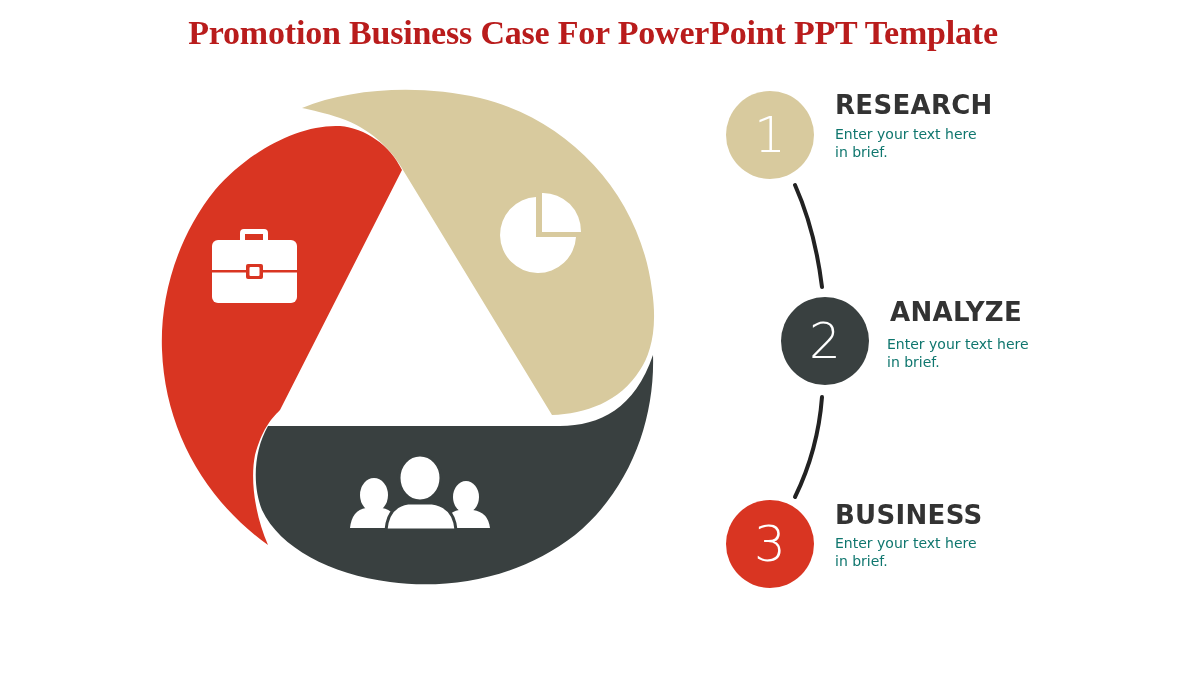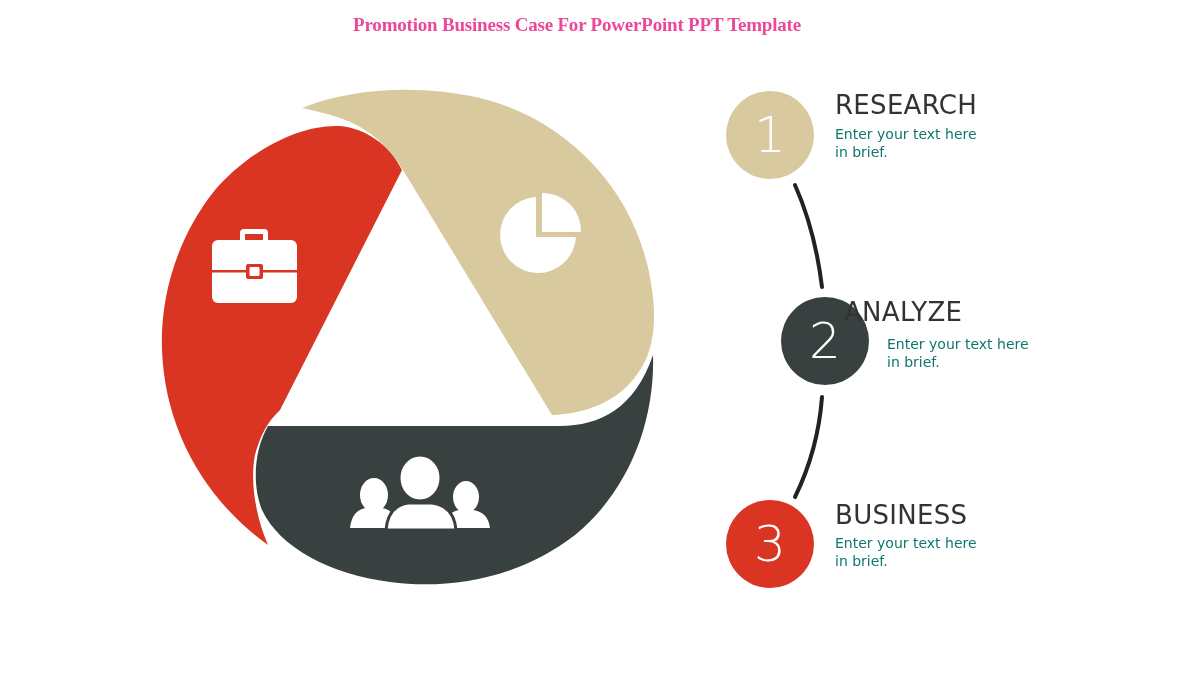--- a/index.html
+++ b/index.html
@@ -1,29 +1,30 @@
 <!DOCTYPE html>
 <html><head>
 <meta charset="utf-8">
 <style>
   html, body { margin: 0; padding: 0; background: #ffffff; }
   body { width: 1200px; height: 675px; position: relative; overflow: hidden; font-family: "DejaVu Sans", sans-serif; }
   .title {
-    position: absolute; left: 0; top: 14px; width: 1154px; text-align: center;
-    font-family: "Liberation Serif", serif; font-weight: bold; font-size: 19px; color: #ec4899;
+    position: absolute; left: 16px; top: 14px; width: 1154px; text-align: center;
+    font-family: "Liberation Serif", serif; font-weight: bold; font-size: 34px; color: #b91c1c;
     letter-spacing: -0.2px;
   }
   svg.diagram { position: absolute; left: 0; top: 0; }
   .step-circle {
     position: absolute; border-radius: 50%; display: flex; align-items: center; justify-content: center;
     color: #ffffff; font-family: "DejaVu Sans", sans-serif; font-weight: 200; font-size: 50px;
   }
   .step-title {
     position: absolute; font-family: "DejaVu Sans", sans-serif; font-size: 26px; color: #333333;
     letter-spacing: 0.3px;
+    font-weight: bold;
   }
   .step-desc {
     position: absolute; font-family: "DejaVu Sans", sans-serif; font-size: 14px; line-height: 18px; color: #0f766e;
     width: 170px;
   }
 </style>
 </head>
 <body>
 
 <div class="title">Promotion Business Case For PowerPoint PPT Template</div>
@@ -87,21 +88,21 @@
 </div>
 <div class="step-title" style="left:835px; top:90px;">RESEARCH</div>
 <div class="step-desc" style="left:835px; top:125px;">
   <div>Enter your text here</div>
   <div>in brief.</div>
 </div>
 
 <div class="step-circle" style="left:781px; top:297px; width:88px; height:88px; background:#394040;">
   <span>2</span>
 </div>
-<div class="step-title" style="left:844px; top:297px;">ANALYZE</div>
+<div class="step-title" style="left:890px; top:297px;">ANALYZE</div>
 <div class="step-desc" style="left:887px; top:335px;">
   <div>Enter your text here</div>
   <div>in brief.</div>
 </div>
 
 <div class="step-circle" style="left:726px; top:500px; width:88px; height:88px; background:#d93522;">
   <span>3</span>
 </div>
 <div class="step-title" style="left:835px; top:500px;">BUSINESS</div>
 <div class="step-desc" style="left:835px; top:534px;">

